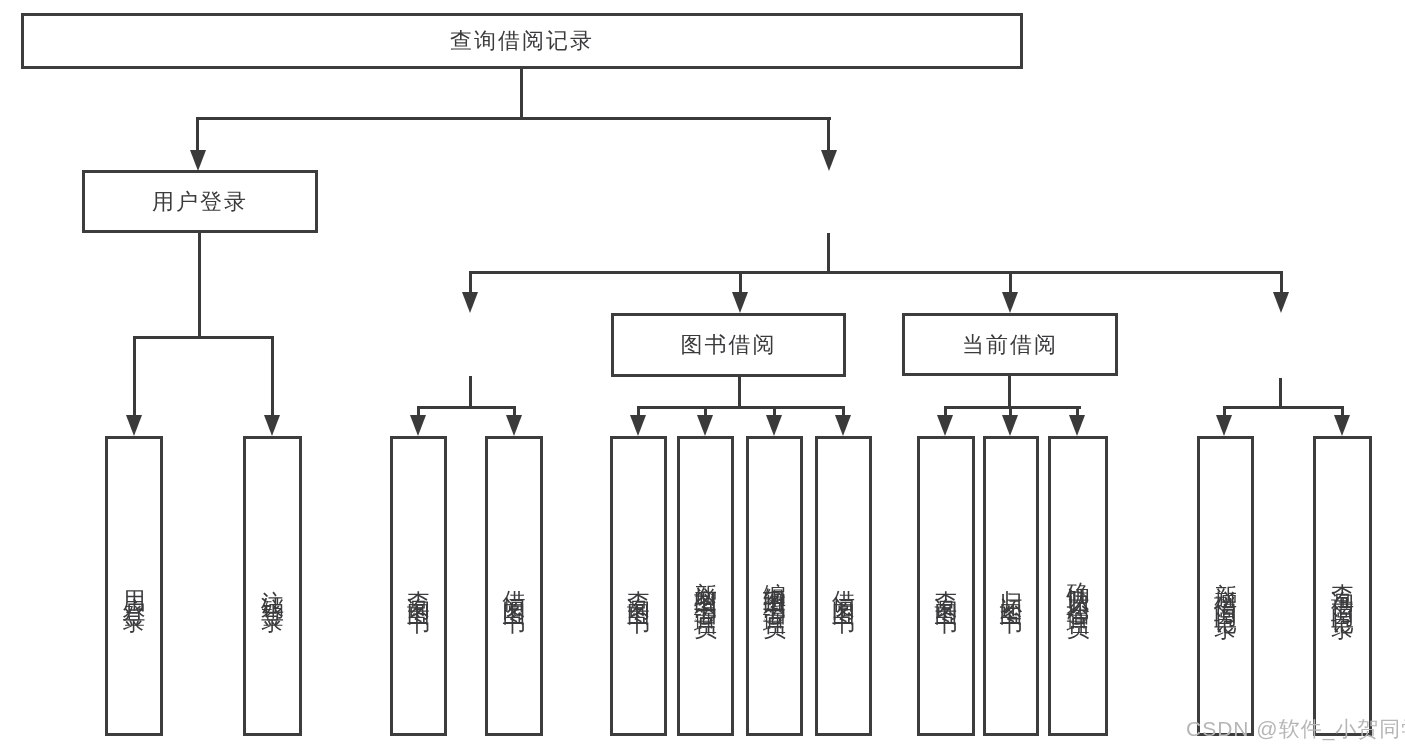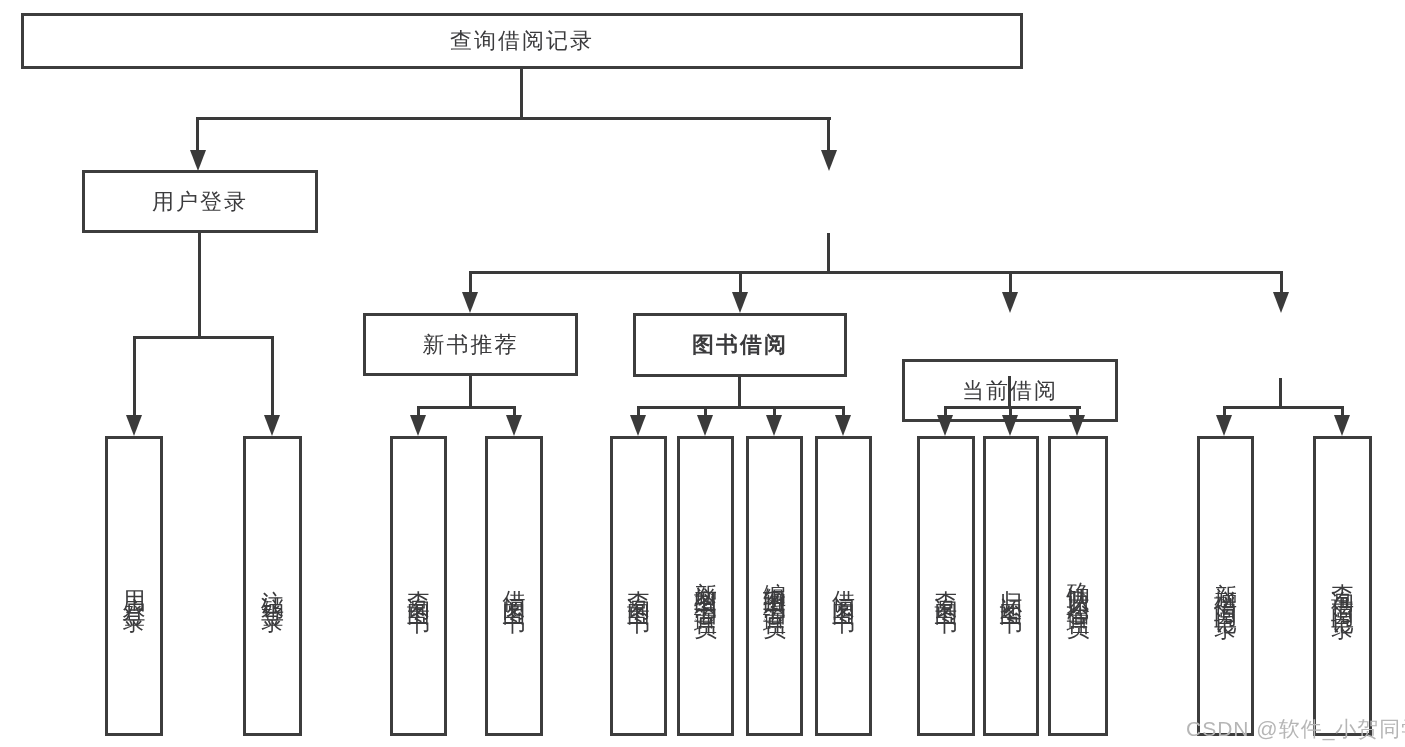--- a/index.html
+++ b/index.html
@@ -37,27 +37,24 @@
 <div id="canvas">
 
   <div class="hbox" style="left:21px;top:13px;width:1002px;height:56px;">
     <span>查询借阅记录</span>
   </div>
 
   <div class="hbox" style="left:82px;top:170px;width:236px;height:63px;">
     <span>用户登录</span>
   </div>
 
-  <div class="hbox" style="left:363px;top:313px;width:215px;height:63px;">
-    <span>新书推荐</span>
-  </div>
-  <div class="hbox" style="left:633px;top:313px;width:214px;height:64px;font-weight:bold;">
+  <div class="hbox" style="left:611px;top:313px;width:235px;height:64px;">
     <span>图书借阅</span>
   </div>
-  <div class="hbox" style="left:902px;top:313px;width:216px;height:63px;margin-top:46px;">
+  <div class="hbox" style="left:902px;top:313px;width:216px;height:63px;">
     <span>当前借阅</span>
   </div>
 
   <div class="vbox" style="left:105px;top:436px;width:58px;height:300px;">
     <span>用户登录</span>
   </div>
   <div class="vbox" style="left:243px;top:436px;width:59px;height:300px;">
     <span>注销登录</span>
   </div>
 

